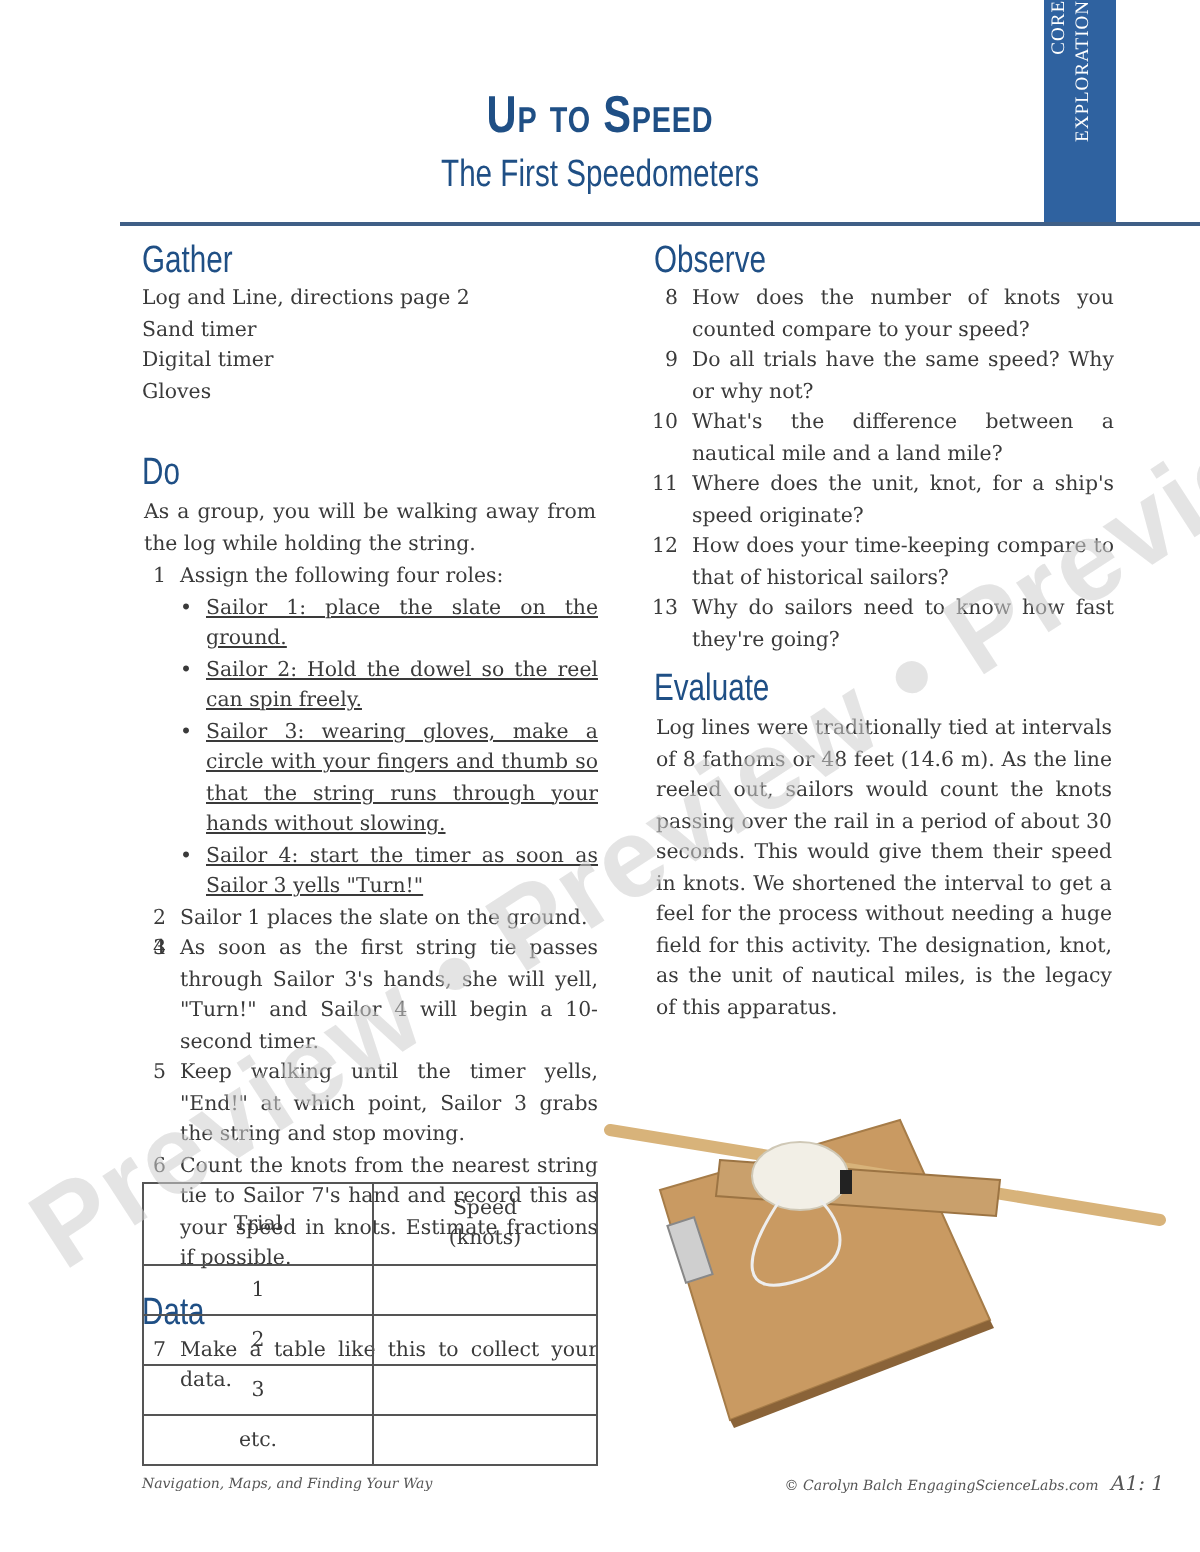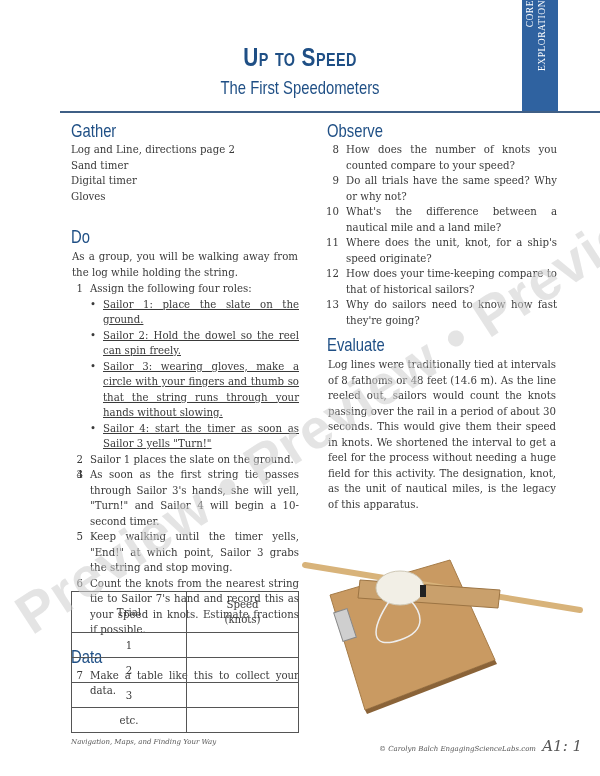--- a/index.html
+++ b/index.html
@@ -58,21 +58,21 @@
   }
   table.data th { height:40px; line-height:15px; }
   table.data .c1 { width:114px; }
   .photo { position:absolute; left:300px; top:540px; width:290px; height:190px; }
   .footer-left {
     position:absolute; left:71px; top:738px; font-size:7px; font-style:italic; color:#555;
   }
   .footer-right {
     position:absolute; right:18px; top:737px; font-size:7px; font-style:italic; color:#555;
   }
-  .footer-right .pg { font-size:15px; margin-left:4px; }
+  .footer-right .pg { font-size:10px; margin-left:4px; }
   .watermark {
     position:absolute; left:-40px; top:380px; width:760px; text-align:center;
     font-family:"Liberation Sans", sans-serif; font-weight:bold; font-size:56px; color:#cfcfcf;
     opacity:0.55; transform:rotate(-33deg); transform-origin:center; white-space:nowrap;
     pointer-events:none; letter-spacing:1px;
   }
 </style>
 </head>
 <body>
 

